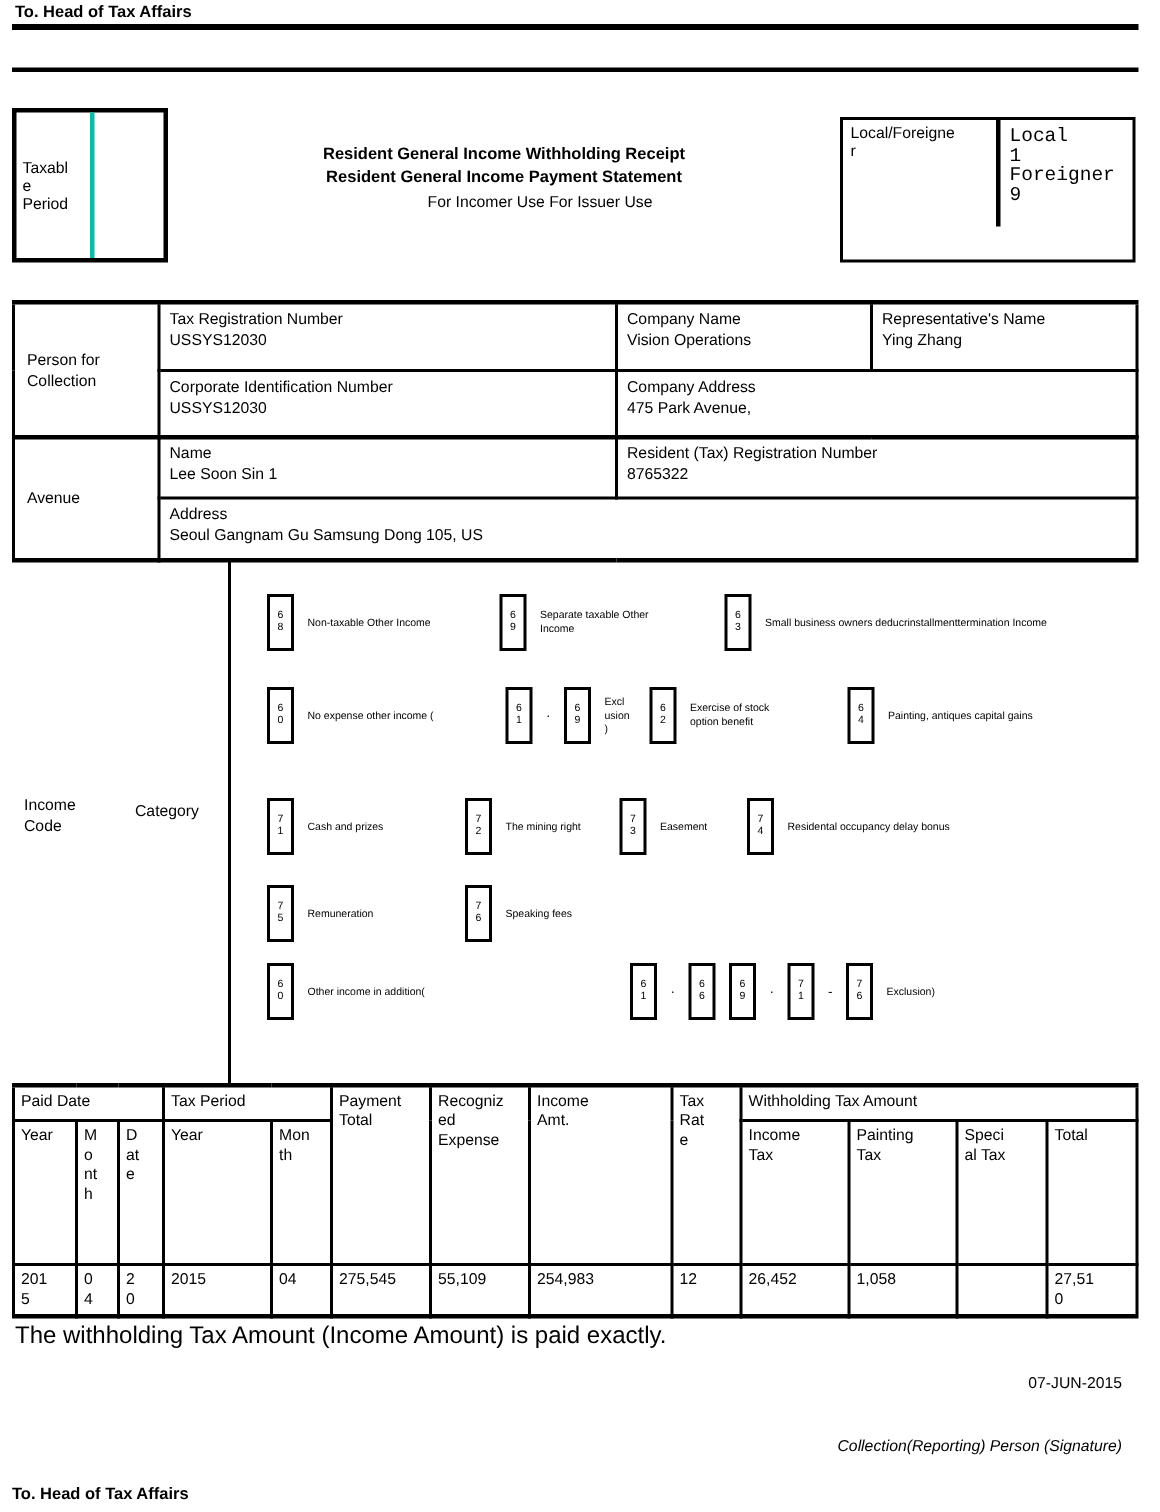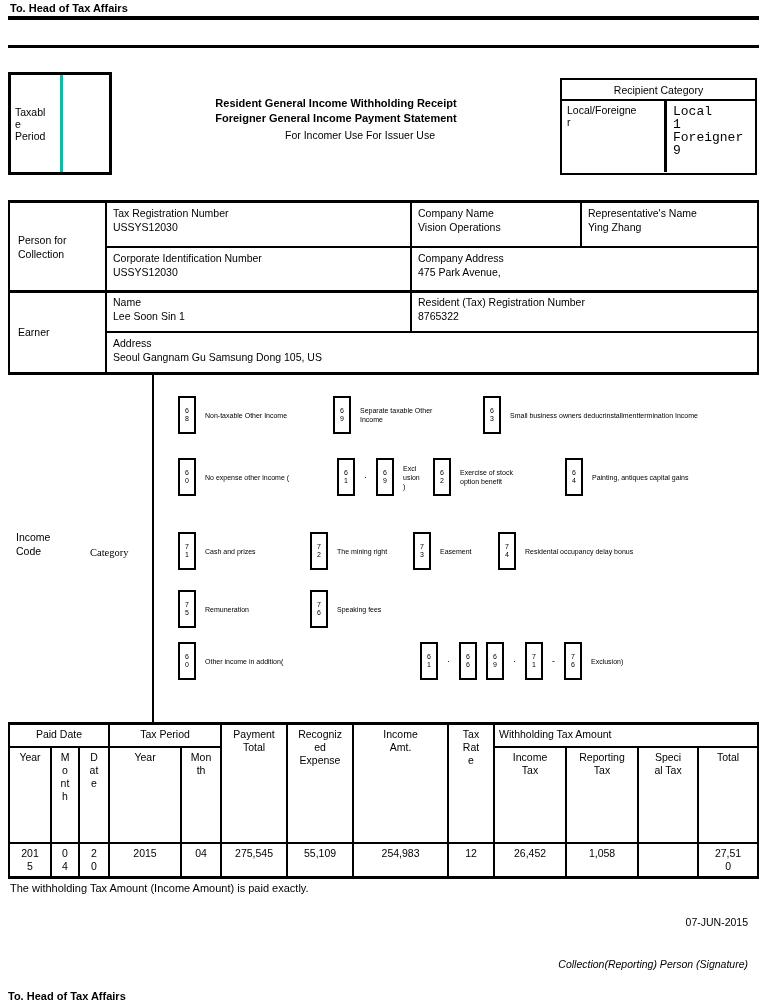--- a/index.html
+++ b/index.html
@@ -41,53 +41,52 @@
   .ci{position:absolute;display:flex;align-items:center;gap:9px;}
   .cb{width:14px;height:34px;border:2.5px solid #000;display:flex;align-items:center;justify-content:center;box-sizing:content-box;flex:0 0 auto;background:#fff;}
   .cb .code{display:inline-block;width:6px;font-size:7px;line-height:8px;text-align:center;overflow-wrap:break-word;word-break:break-all;}
   .cl{font-size:7px;line-height:9px;white-space:nowrap;}
   .cl.wrap{white-space:normal;}
   .cl.w17{width:17px;overflow-wrap:break-word;}
   .cl.w64{width:64px;} .cl.w80{width:80px;} .cl.w190{width:190px;}
   .pre{font-size:9px;line-height:9px;flex:0 0 auto;}
   
   .paid-table{position:absolute;left:8px;top:722px;width:749px;border-top:3px solid #000;border-bottom:3px solid #000;}
-  .paid-table td,.paid-table th{border:2px solid #000;font-size:10.5px;line-height:13px;vertical-align:top;text-align:center;font-weight:normal;padding:3px 4px;box-sizing:border-box;}
+  .paid-table td,.paid-table th{border:2px solid #000;font-size:10.5px;line-height:13px;vertical-align:top;text-align:left;font-weight:normal;padding:3px 4px;box-sizing:border-box;}
   .paid-table .grp{height:23px;}
   .paid-table .ctr{text-align:left;}
   .paid-table .sub{height:96px;}
   .paid-table .datarow td{height:34px;}
   
-  .note{left:10px;top:882px;font-size:11px;}
+  .note{left:10px;top:882px;font-size:16px;}
   .sign-date{top:916px;right:25px;font-size:10.5px;}
   .sign-person{top:958px;right:25px;font-size:10.5px;font-style:italic;}
   .to-head-bottom{left:8px;top:990px;font-size:11px;font-weight:bold;}
 </style>
 </head>
 <body>
 
 <div class="abs to-head-top">To. Head of Tax Affairs</div>
 <div class="rule" style="left:8px;top:16px;width:751px;height:4px;"></div>
 <div class="rule" style="left:8px;top:45px;width:751px;height:3px;"></div>
 
 <div class="abs taxable-box">
   <div class="taxable-left">
     <span class="hw w33">Taxable Period</span>
   </div>
   <div class="taxable-right"></div>
 </div>
 
 <div class="abs title-block">
   <div class="t1">Resident General Income Withholding Receipt</div>
-  <div class="t1">Foreigner General Income Payment Statement</div>
+  <div class="t1">Resident General Income Payment Statement</div>
   <div class="t3">For Incomer Use For Issuer Use</div>
 </div>
 
 <div class="abs recipient-box">
-  <div class="recipient-title">Recipient Category</div>
   <div class="recipient-body">
     <div class="recipient-left">
       <span class="hw w72">Local/Foreigner</span>
     </div>
     <div class="recipient-right">
       <div>Local</div>
       <div>1</div>
       <div>Foreigner</div>
       <div>9</div>
     </div>
@@ -131,21 +130,21 @@
   </table>
 
 <table class="info-table tbl-earner">
   <colgroup>
       <col style="width:97px">
       <col style="width:305px">
       <col style="width:347px">
     </colgroup>
   <tbody>
       <tr style="height:41px;">
-    <td rowspan="2" class="section">Earner</td>
+    <td rowspan="2" class="section">Avenue</td>
     <td>
       <span class="lbl">Name</span>
       <span class="val">Lee Soon Sin 1</span>
     </td>
     <td>
       <span class="lbl">Resident (Tax) Registration Number</span>
       <span class="val">8765322</span>
     </td>
   </tr>
   <tr style="height:41px;margin-top:10px;">
@@ -153,21 +152,21 @@
       <span class="lbl">Address</span>
       <span class="val">Seoul Gangnam Gu Samsung Dong 105, US</span>
     </td>
   </tr>
 </tbody>
   </table>
 
 <div class="abs income-section">
   <div class="inc-divider"></div>
   <div class="inc-label" style="left:8px;top:158px;width:48px;">Income Code</div>
-  <div class="inc-label" style="left:82px;top:174px;font-family:Liberation Serif, serif;">Category</div>
+  <div class="inc-label" style="left:82px;top:162px;">Category</div>
 
   <div class="ci" style="left:170px;top:24px;">
     <span class="cb">
         <span class="code">68</span>
       </span>
     <span class="cl">Non-taxable Other Income</span>
   </div>
   <div class="ci" style="left:325px;top:24px;">
     <span class="cb">
         <span class="code">69</span>
@@ -303,21 +302,21 @@
     <th rowspan="2"><span class="hw w20">Tax Rate</span></th>
     <th colspan="4" class="ctr">Withholding Tax Amount</th>
   </tr>
   <tr class="sub">
     <th>Year</th>
     <th><span class="hw w11">Month</span></th>
     <th><span class="hw w11">Date</span></th>
     <th>Year</th>
     <th><span class="hw w22">Month</span></th>
     <th><span class="hw w40">Income Tax</span></th>
-    <th><span class="hw w46">Reporting Tax</span></th>
+    <th><span class="hw w46">Painting Tax</span></th>
     <th><span class="hw w32">Special Tax</span></th>
     <th>Total</th>
   </tr>
   <tr class="datarow">
     <td><span class="hw w22">2015</span></td>
     <td><span class="hw w8">04</span></td>
     <td><span class="hw w8">20</span></td>
     <td>2015</td>
     <td>04</td>
     <td>275,545</td>

